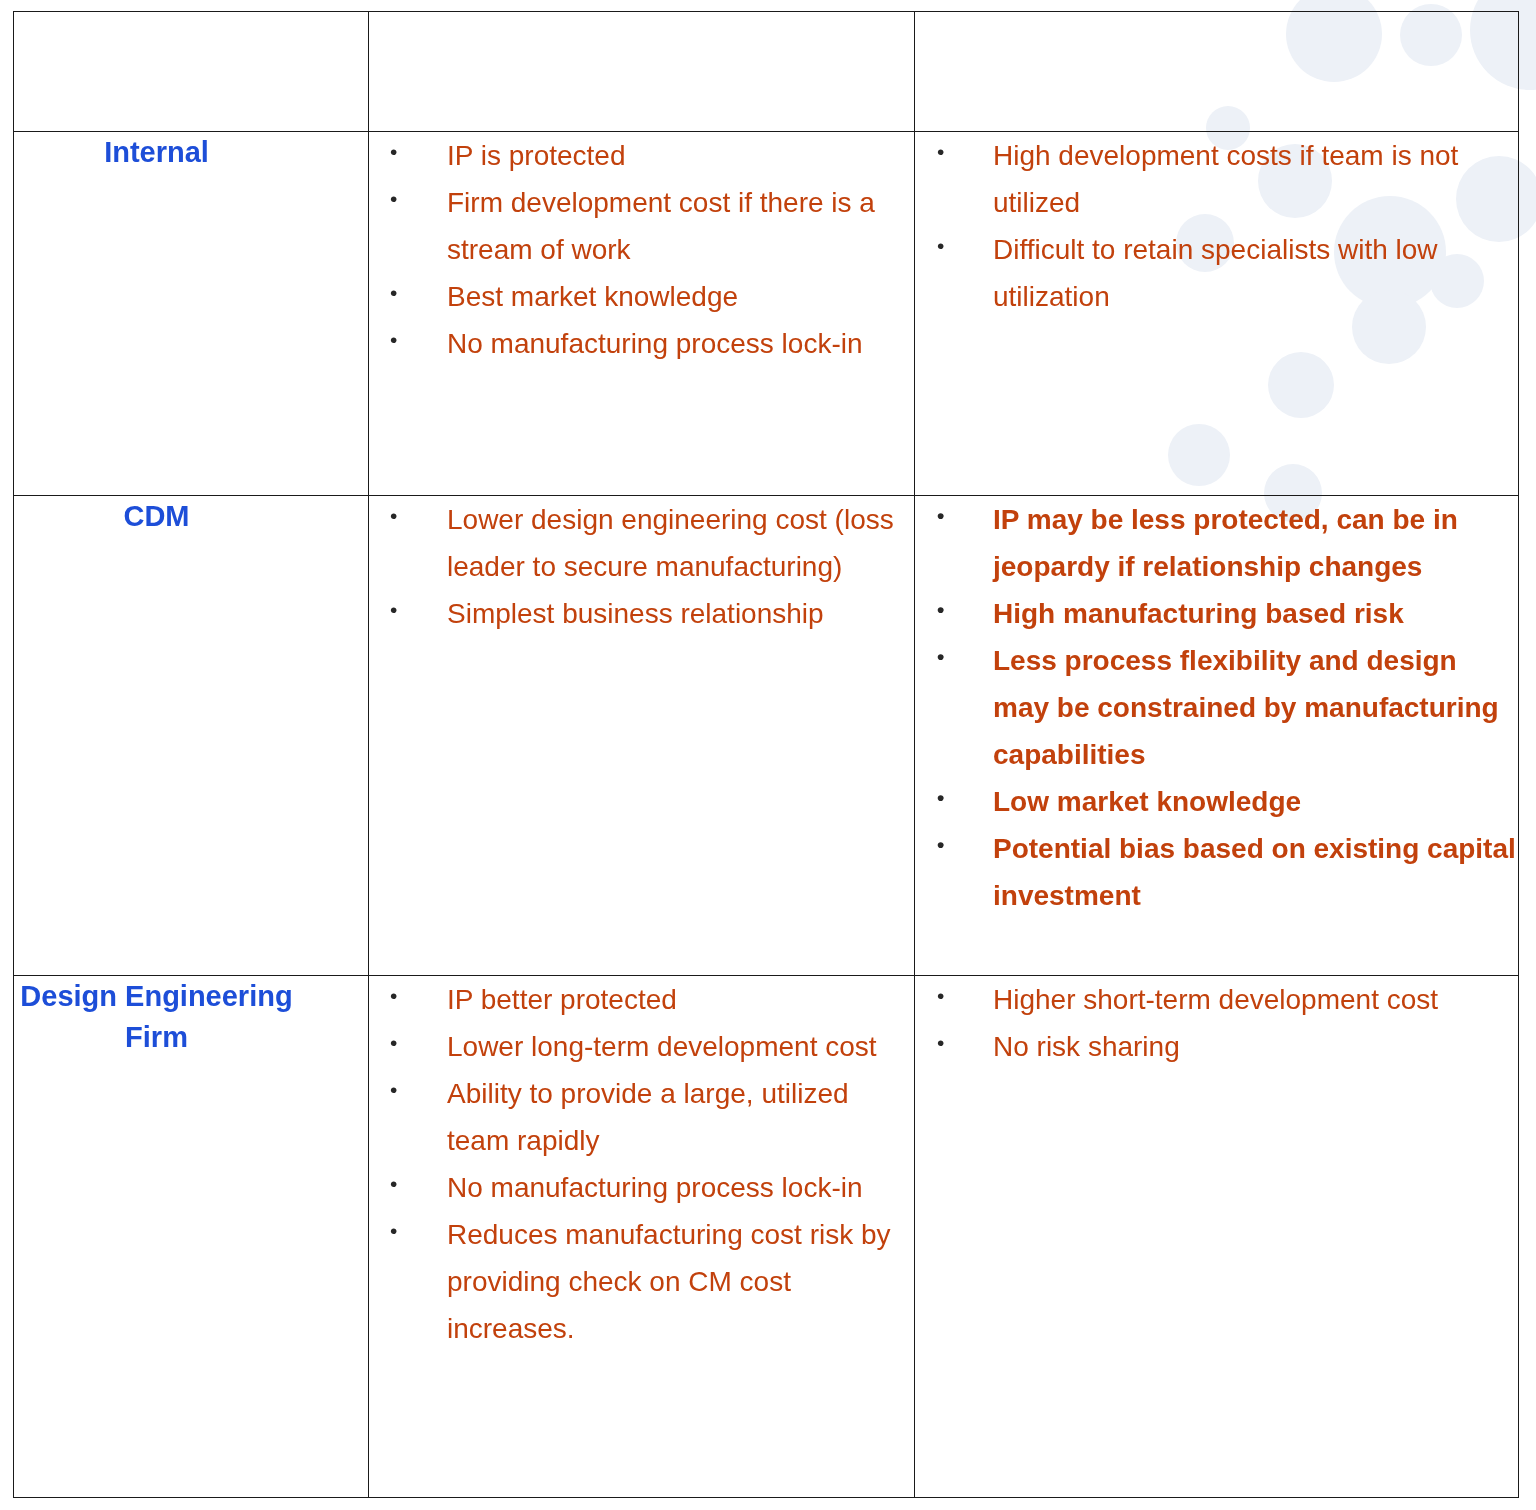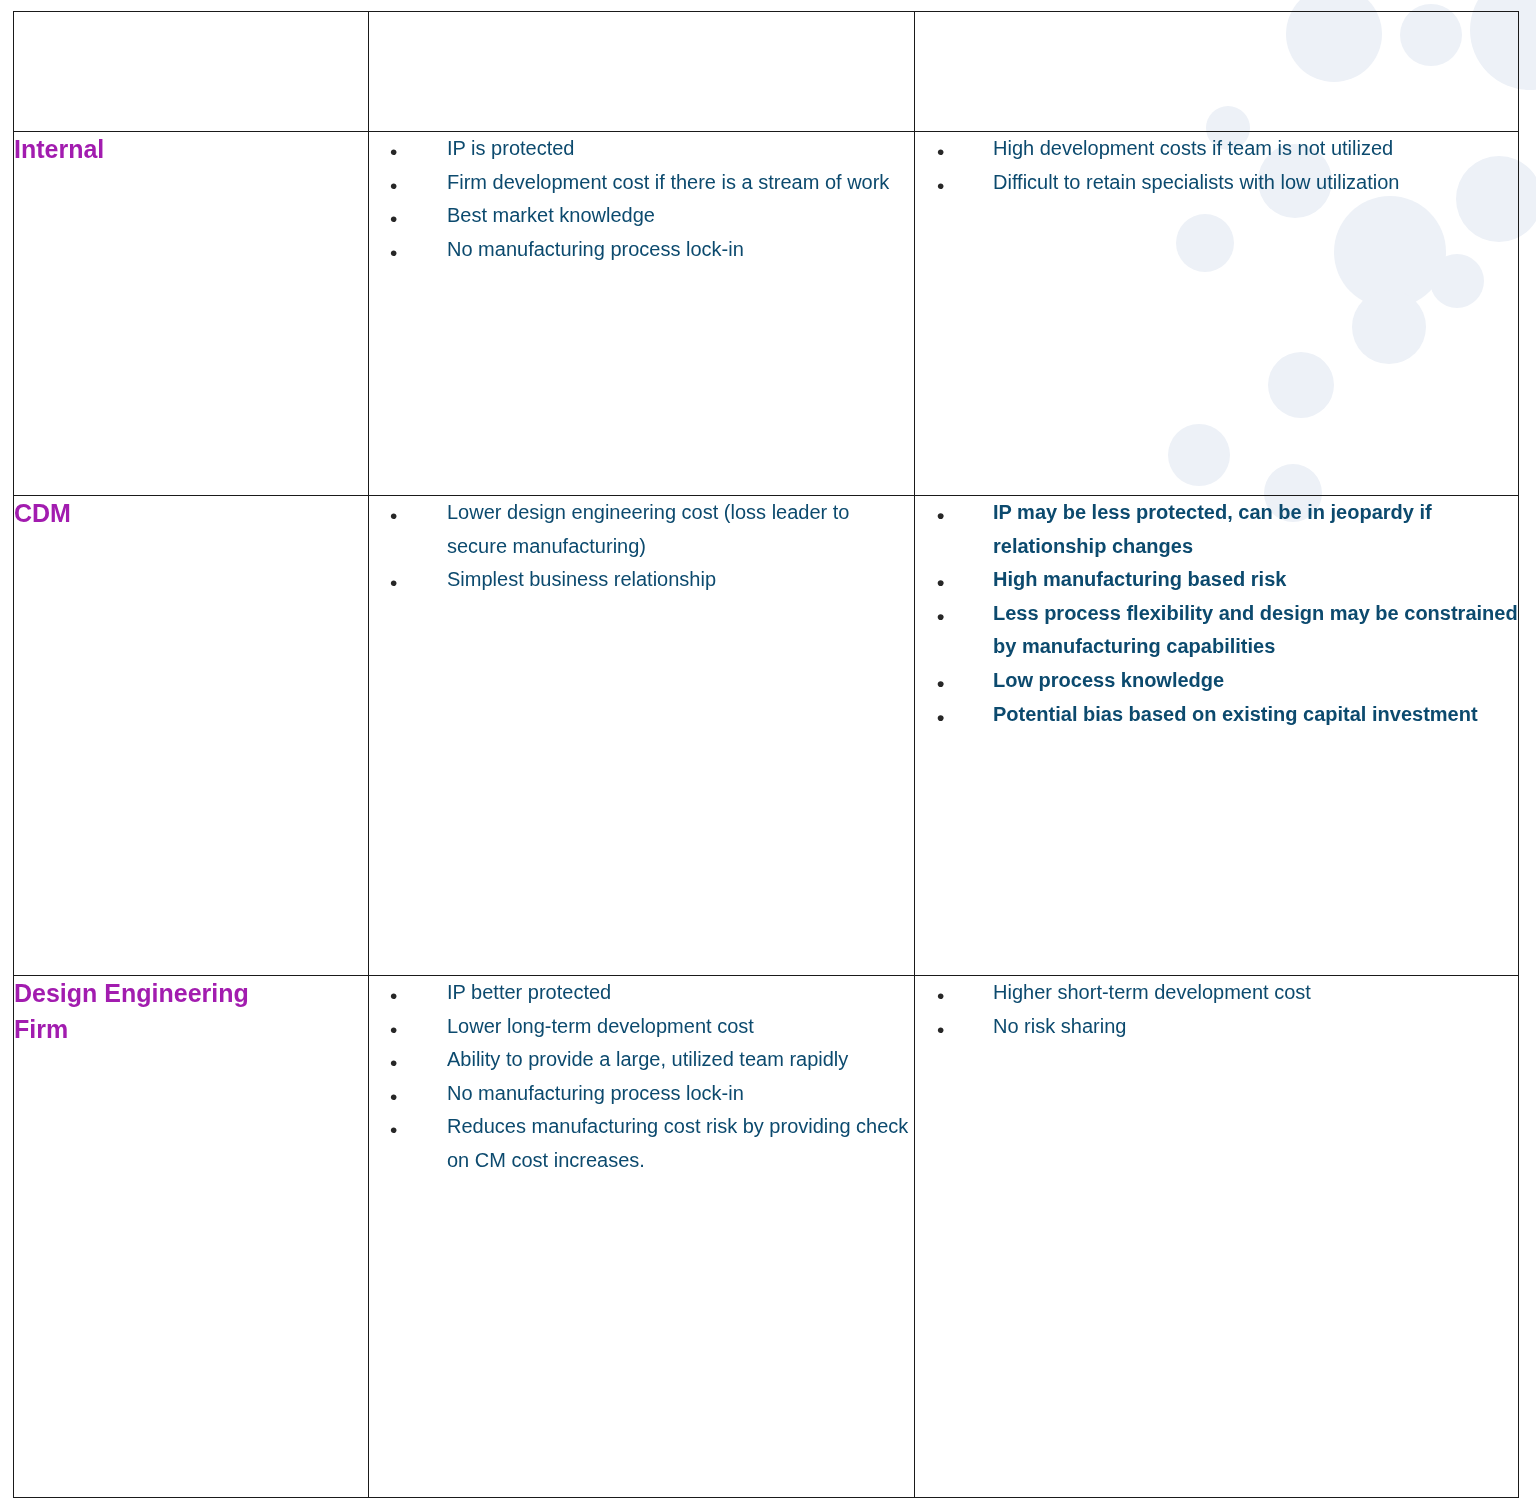--- a/index.html
+++ b/index.html
@@ -73,44 +73,45 @@
   }
   thead th.col-adv .th-label { padding-left: 18px; }
   thead th.col-dis .th-label { padding-left: 19px; }
 
   
   .model-cell {
     padding: 46px 16px 10px 24px;
   }
   .model-name {
     display: block;
-    font-size: 25px;
+    font-size: 29px;
     font-weight: bold;
-    color: #a21caf;
+    color: #1d4ed8;
     line-height: 1.42;
     max-width: 285px;
+    text-align: center;
   }
 
   
   .bullet-cell {
     padding: 0;
   }
   .bullet-cell.adv-cell { padding: 16px 14px 14px 0; }
   .bullet-cell.dis-cell { padding: 16px 18px 14px 0; }
 
   ul.bullets {
     list-style: none;
     margin: 0;
     padding: 0;
   }
   ul.bullets > li {
     position: relative;
-    font-size: 20px;
+    font-size: 28px;
     line-height: 1.68;
-    color: #0c4a6e;
+    color: #c2410c;
     padding-left: 79px;
     margin: 0 0 0 0;
   }
   ul.bullets > li::before {
     content: "\2022";
     position: absolute;
     left: 22px;
     top: 0;
     font-size: 21px;
     line-height: 1.9;
@@ -206,21 +207,21 @@
           <ul class="bullets">
             <li>Lower design engineering cost (loss leader to secure manufacturing)</li>
             <li>Simplest business relationship</li>
           </ul>
         </td>
         <td class="bullet-cell dis-cell">
           <ul class="bullets">
             <li>IP may be less protected, can be in jeopardy if relationship changes</li>
             <li>High manufacturing based risk</li>
             <li>Less process flexibility and design may be constrained by manufacturing capabilities</li>
-            <li>Low process knowledge</li>
+            <li>Low market knowledge</li>
             <li>Potential bias based on existing capital investment</li>
           </ul>
         </td>
       </tr>
       <tr class="row-def">
         <td class="model-cell">
           <span class="model-name">Design Engineering Firm</span>
         </td>
         <td class="bullet-cell adv-cell">
           <ul class="bullets">

